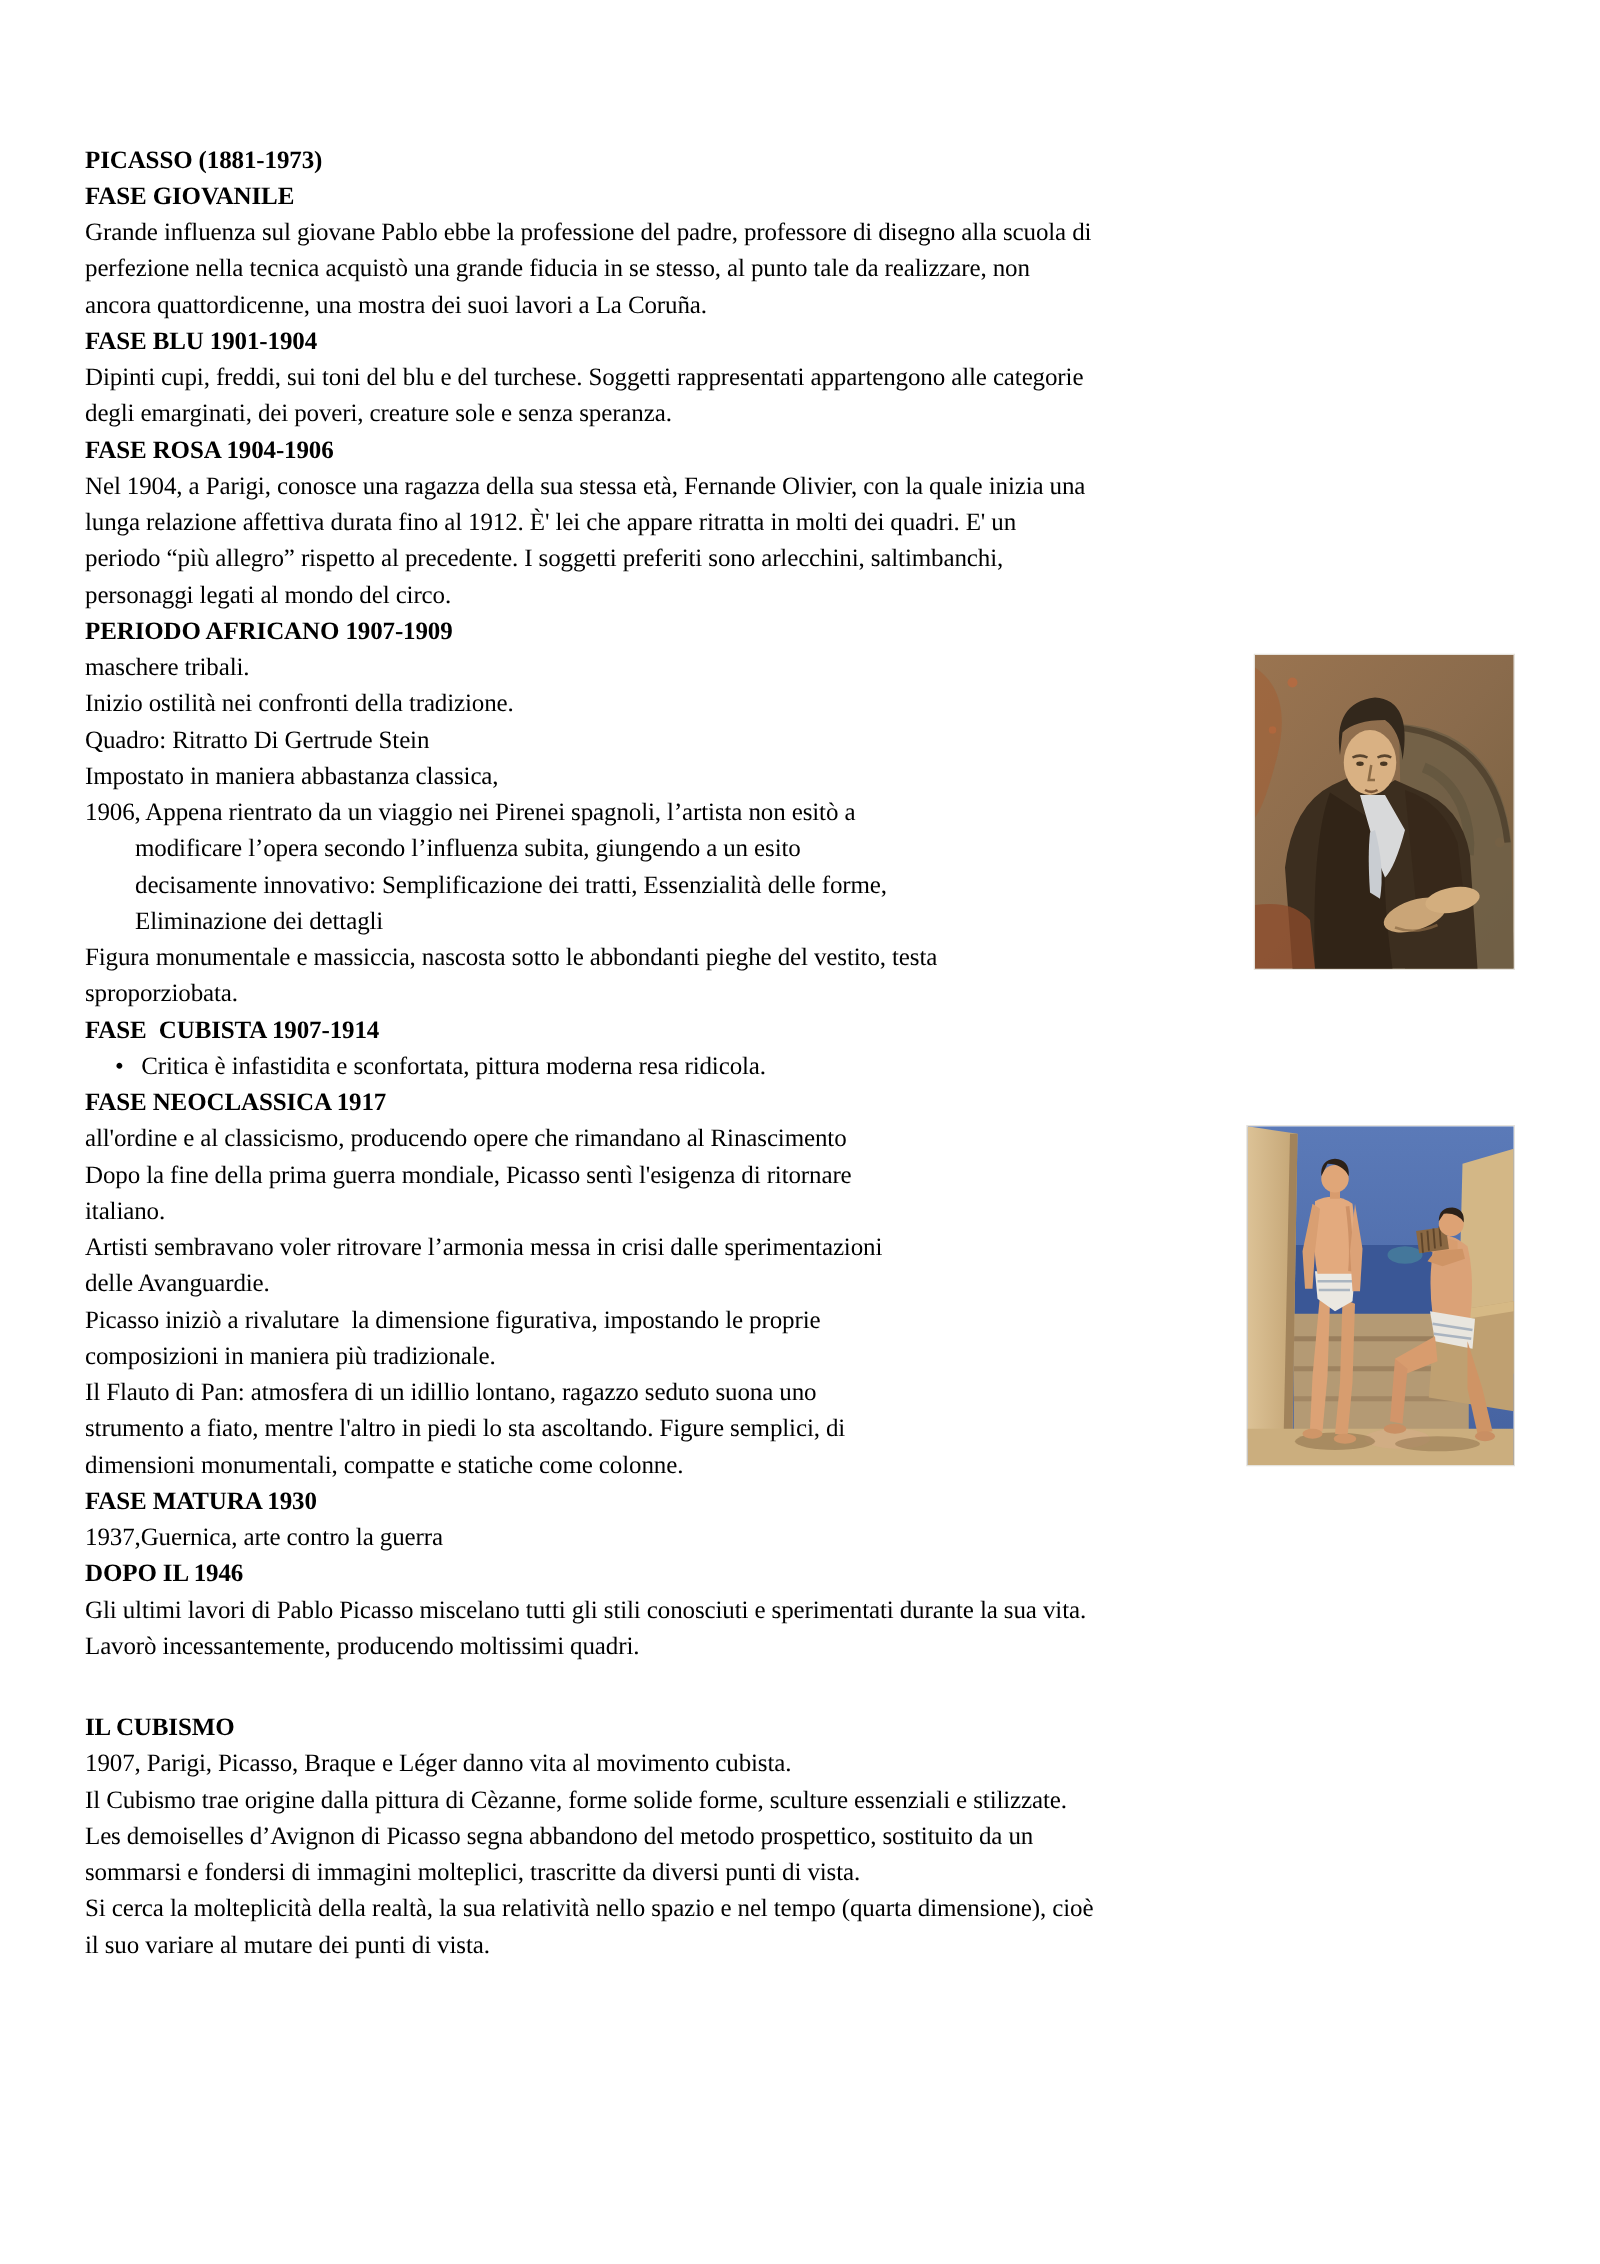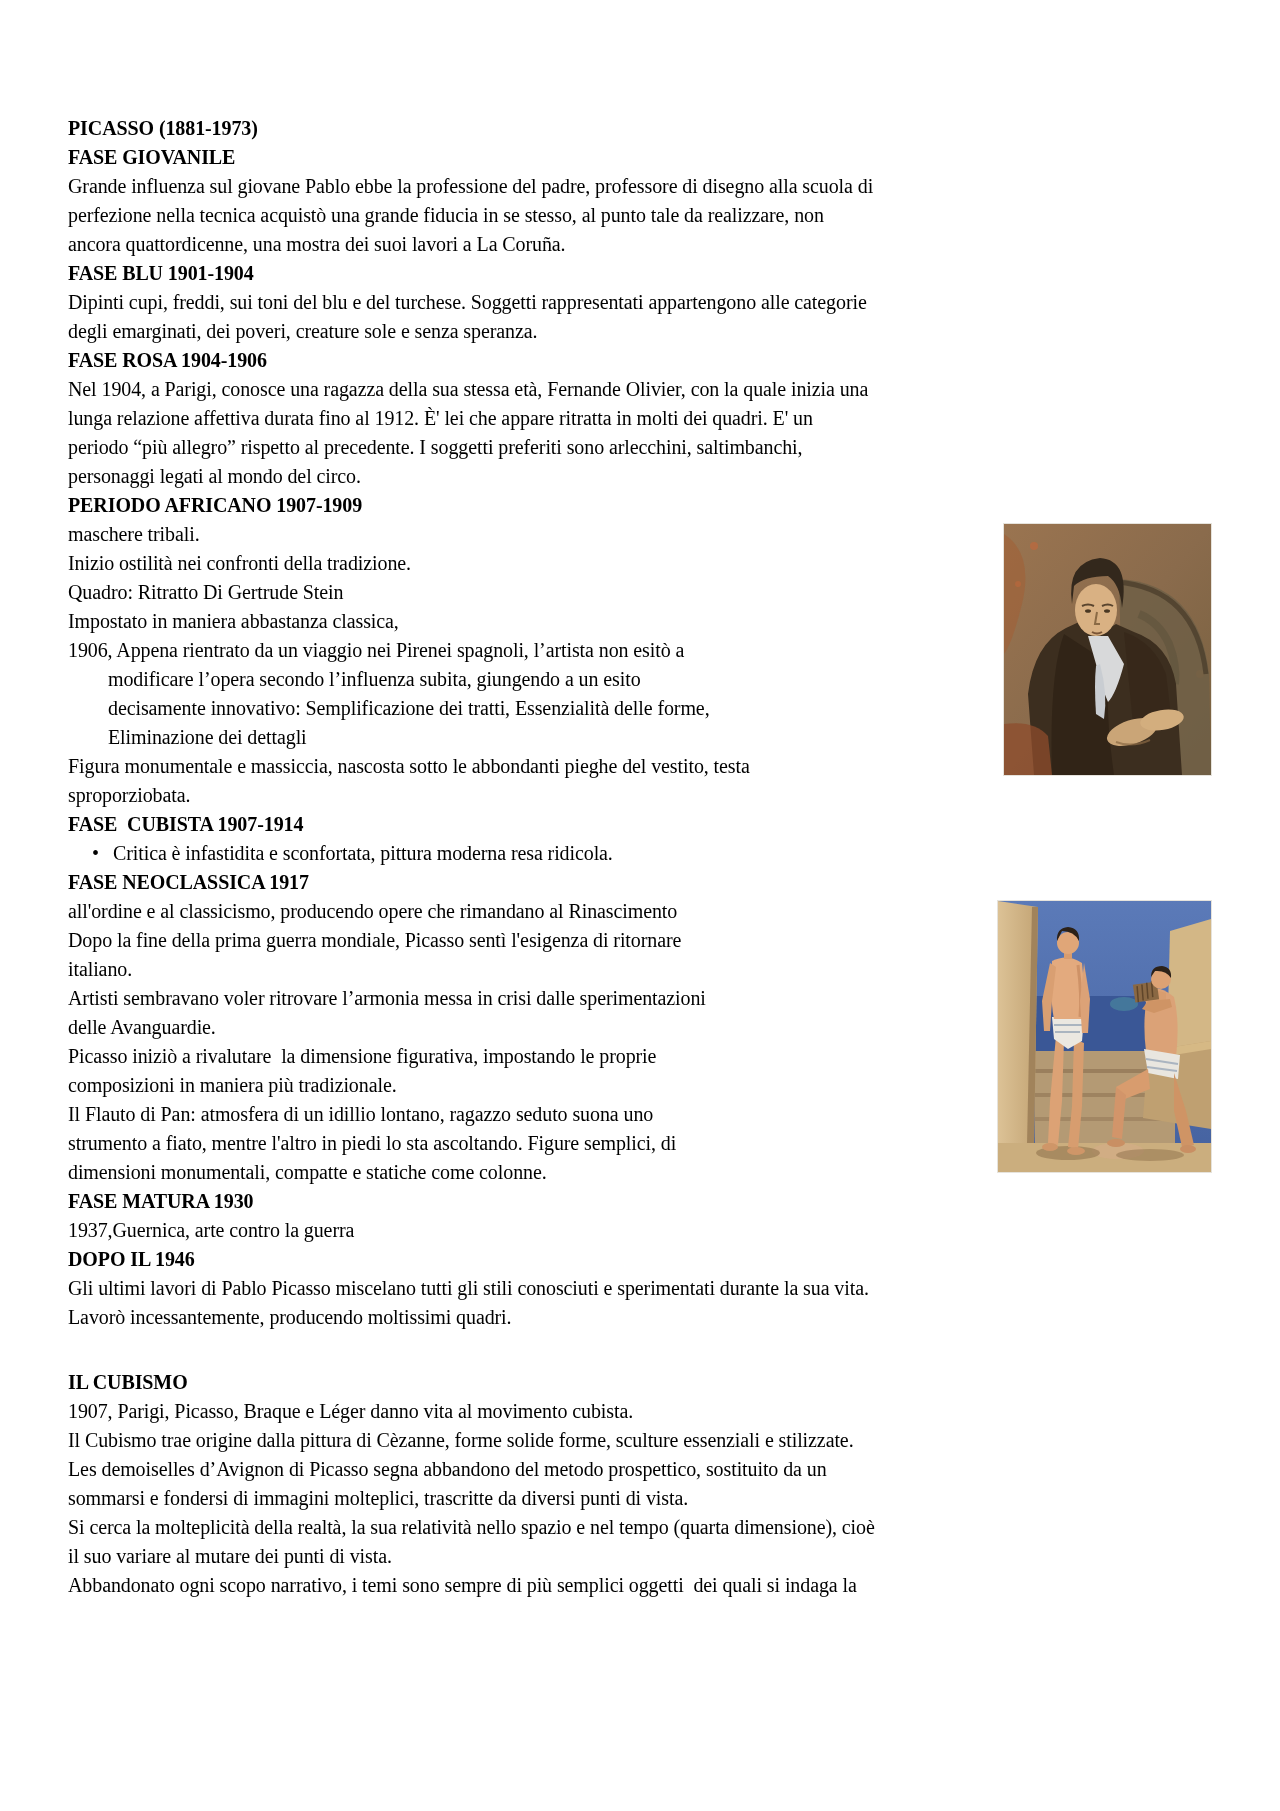--- a/index.html
+++ b/index.html
@@ -181,15 +181,14 @@
       <div class="line"><span>Gli ultimi lavori di Pablo Picasso miscelano tutti gli stili conosciuti e sperimentati durante la sua vita.</span></div>
       <div class="line"><span>Lavorò incessantemente, producendo moltissimi quadri.</span></div>
       <div class="spacer" style="height: 36px;"></div>
       <div class="line bold"><span>IL CUBISMO</span></div>
       <div class="line"><span>1907, Parigi, Picasso, Braque e Léger danno vita al movimento cubista.</span></div>
       <div class="line"><span>Il Cubismo trae origine dalla pittura di Cèzanne, forme solide forme, sculture essenziali e stilizzate.</span></div>
       <div class="line"><span class="italic">Les demoiselles d’Avignon</span><span> di Picasso segna abbandono del metodo prospettico, sostituito da un</span></div>
       <div class="line"><span>sommarsi e fondersi di immagini molteplici, trascritte da diversi punti di vista.</span></div>
       <div class="line"><span>Si cerca la molteplicità della realtà, la sua relatività nello spazio e nel tempo (quarta dimensione), cioè</span></div>
       <div class="line"><span>il suo variare al mutare dei punti di vista.</span></div>
-      <div class="line"><span>Abbandonato ogni scopo narrativo, i temi sono sempre di più semplici oggetti  dei quali si indaga la</span></div>
     </div>
 </div>
 
 </body></html>

